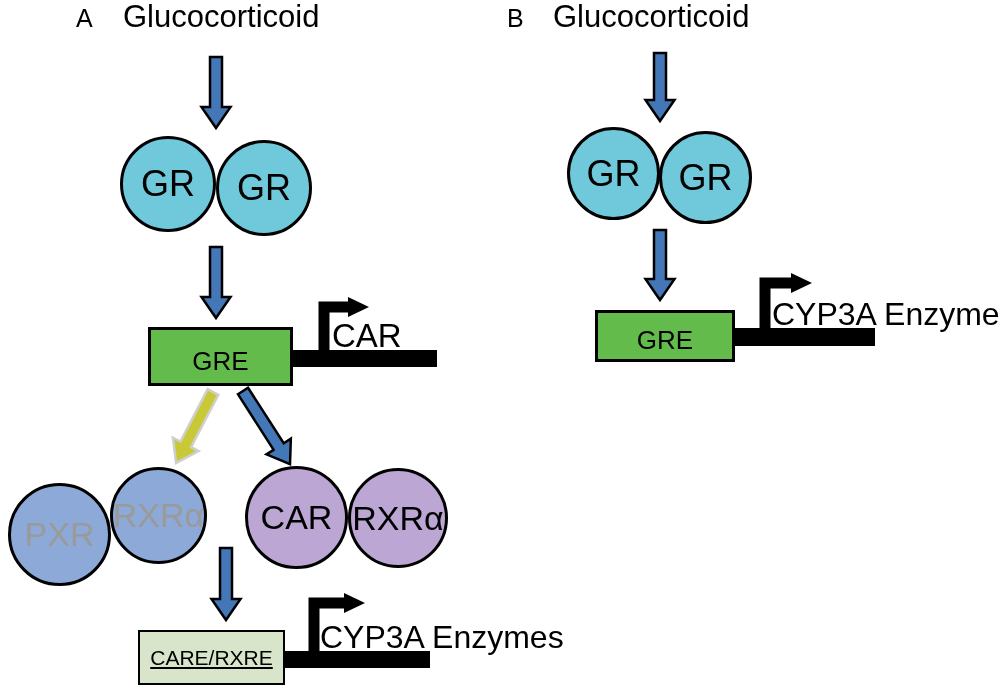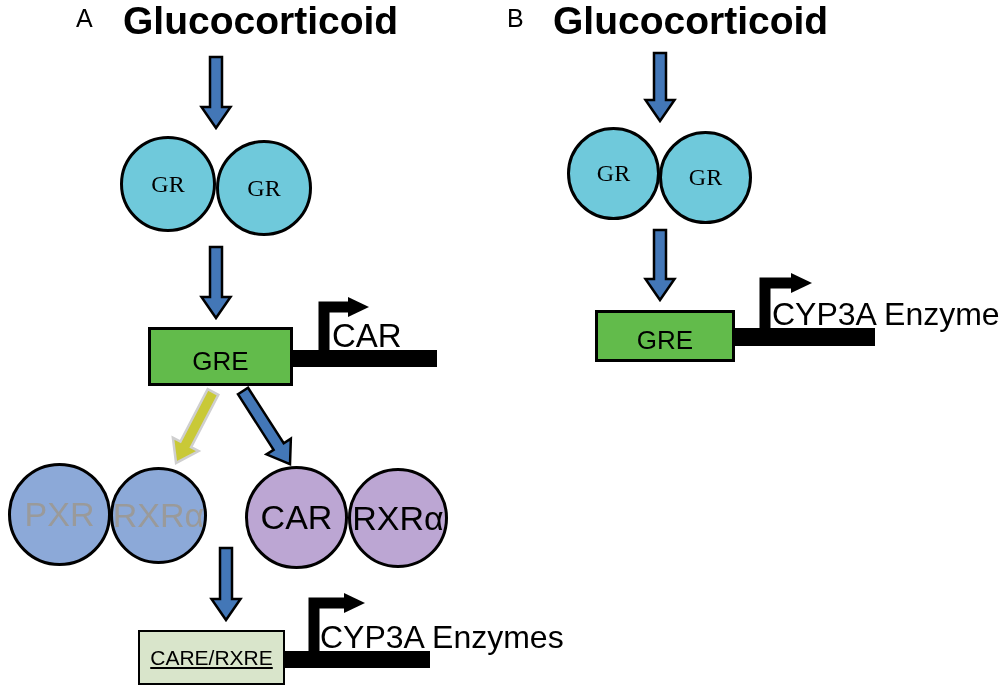--- a/index.html
+++ b/index.html
@@ -1,26 +1,26 @@
 <!DOCTYPE html>
 <html><head>
 <meta charset="utf-8">
 <style>
   html,body{margin:0;padding:0;background:#ffffff;}
   .canvas{
     position:relative;width:1000px;height:693px;background:#ffffff;overflow:hidden;
     font-family:"Liberation Sans","DejaVu Sans",sans-serif;color:#000;
   }
   .panel-label{position:absolute;font-size:25px;line-height:1.1;color:#000;}
-  .panel-title{position:absolute;font-size:39px;line-height:1.1;color:#000;font-weight:bold;}
+  .panel-title{position:absolute;font-size:31px;line-height:1.1;color:#000;}
   .circle{
     position:absolute;border-radius:50%;border:3px solid #000;box-sizing:border-box;
     display:flex;align-items:center;justify-content:center;
   }
-  .gr-c{background:#6FC9DB;font-size:24px;font-family:Liberation Serif, serif;}
+  .gr-c{background:#6FC9DB;font-size:36px;}
   .blue-c{background:#8CA9D8;color:#9A9A9A;font-size:34px;}
   .purple-c{background:#BCA6D3;color:#000;font-size:34px;}
   .dbox{
     position:absolute;border:3px solid #000;box-sizing:border-box;
     display:flex;align-items:center;justify-content:center;
   }
   .gre-box{background:#62BB4B;font-size:26px;}
   .care-box{background:#D9E5CB;font-size:21px;border-width:2.5px;text-decoration:underline;}
   .gene-label{position:absolute;font-size:32px;line-height:1.05;color:#000;white-space:nowrap;}
   svg.overlay{position:absolute;left:0;top:0;pointer-events:none;}
@@ -38,21 +38,21 @@
   </div>
   <div class="circle gr-c" style="left:216px;top:140px;width:96px;height:96px">
     <span>GR</span>
   </div>
 
   <div class="dbox gre-box" style="left:148px;top:327px;width:145px;height:59px;padding-top:10px">
     <span>GRE</span>
   </div>
   <div class="gene-label" style="left:332px;top:319px;font-size:33px">CAR</div>
 
-  <div class="circle blue-c" style="left:8px;top:463px;width:103px;height:103px">
+  <div class="circle blue-c" style="left:8px;top:483px;width:103px;height:103px">
     <span>PXR</span>
   </div>
   <div class="circle blue-c" style="left:110px;top:467px;width:97px;height:97px">
     <span>RXRα</span>
   </div>
   <div class="circle purple-c" style="left:348px;top:468px;width:100px;height:100px">
     <span>RXRα</span>
   </div>
   <div class="circle purple-c" style="left:245px;top:466px;width:103px;height:103px">
     <span>CAR</span>

